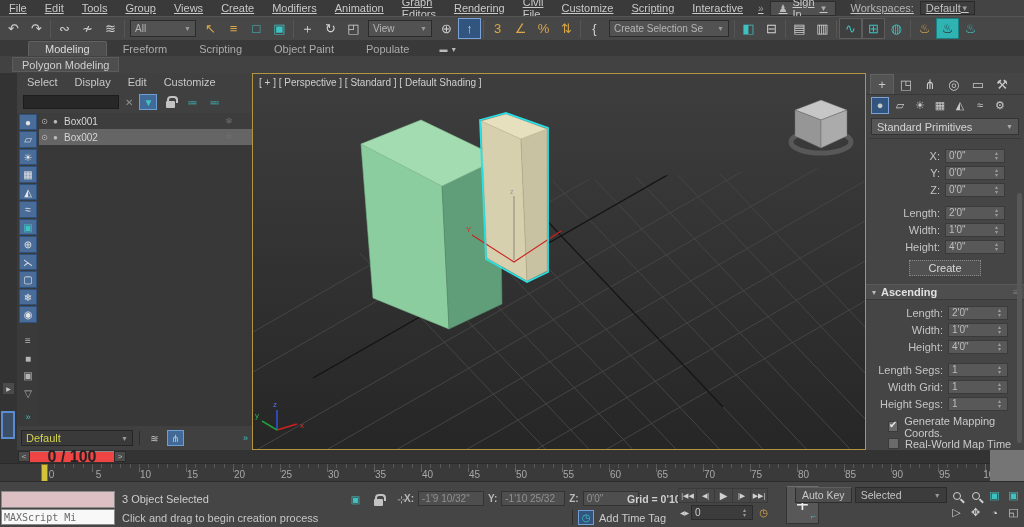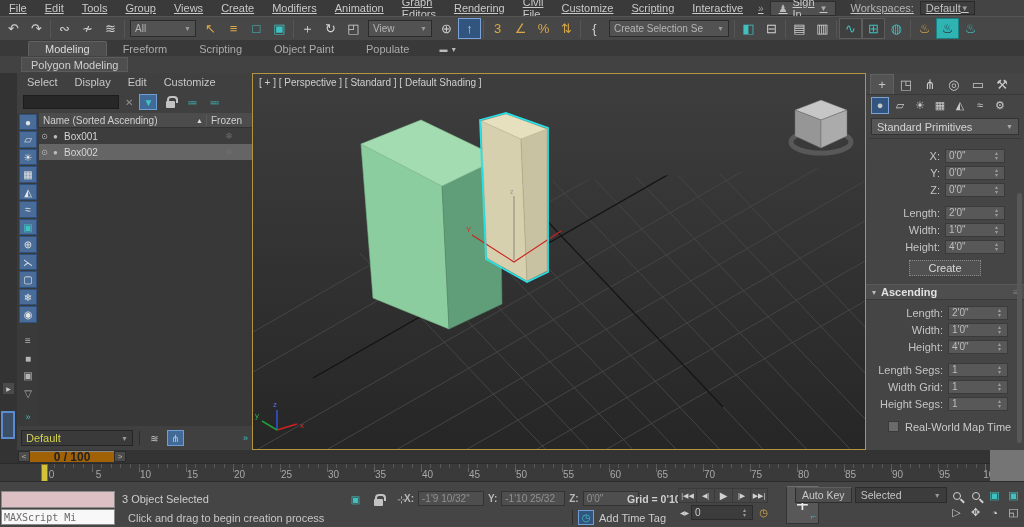--- a/index.html
+++ b/index.html
@@ -33,21 +33,21 @@
   .tbsel { height:17px; background:#525252; border:1px solid #2b2b2b; color:#b5b5b5; font-size:10px; display:flex; align-items:center; padding:0 4px; margin:0 3px; white-space:nowrap; overflow:hidden; }
   .tbsel .arr { margin-left:auto; font-size:7px; color:#999; padding-left:4px; }
   .w-all { width:66px; } .w-view { width:64px; } .w-sel { width:120px; }
 
   
   .ribbon { left:0; top:40px; width:1024px; height:16px; background:#393939; display:flex; align-items:flex-end; padding-left:28px; }
   .rtab { padding:1px 16px 1px; font-size:11px; color:#ababab; }
   .rtab.active { background:#4e4e4e; color:#dcdcdc; border:1px solid #616161; border-bottom:none; border-radius:2px 2px 0 0; }
   .rmini { margin-left:14px; font-size:8px; color:#bbb; letter-spacing:1px; padding-bottom:2px; }
   .ribbon2 { left:0; top:56px; width:1024px; height:17px; background:#424242; display:flex; align-items:center; }
-  .ptab { margin-left:21px; background:#4e4e4e; border:1px solid #5c5c5c; font-size:11px; color:#cfcfcf; padding:0 9px; height:15px; display:flex; align-items:center; }
+  .ptab { margin-left:12px; background:#4e4e4e; border:1px solid #5c5c5c; font-size:11px; color:#cfcfcf; padding:0 9px; height:15px; display:flex; align-items:center; }
   .leftstrip { left:0; top:73px; width:17px; height:377px; background:#333; }
   .lsplay { position:absolute; left:3px; top:310px; width:11px; height:11px; background:#4a4a4a; color:#c8c8c8; font-size:6px; display:flex; align-items:center; justify-content:center; }
   .lstab { position:absolute; left:1px; top:338px; width:14px; height:28px; background:#3d4f66; border:2px solid #5b8bd0; }
 
   
   .explorer { left:17px; top:73px; width:235px; height:377px; background:#404040; }
   .exmenus { height:18px; display:flex; align-items:center; gap:17px; padding-left:10px; font-size:11px; color:#c8c8c8; }
   .exsearch { height:22px; display:flex; align-items:center; padding-left:6px; gap:4px; }
   .exsearch input { width:96px; height:14px; background:#272727; border:1px solid #1c1c1c; color:#ccc; font-size:10px; padding:0 3px; }
   .exx { color:#8f8f8f; font-size:10px; padding:0 2px; }
@@ -112,38 +112,38 @@
   .chkrow { display:flex; align-items:center; gap:6px; height:17px; padding-left:22px; }
   .chk { width:11px; height:11px; background:#6a6a6a; border:1px solid #3a3a3a; position:relative; }
   .chkrow.checked .chk::before { content:"✔"; position:absolute; left:0; top:-3px; color:#e9e9e9; font-size:10px; }
   .chklabel { font-size:11px; color:#c9c9c9; }
   .pscroll { position:absolute; right:2px; top:120px; width:5px; height:250px; background:#585858; border-radius:2px; }
 
   
   .tsrow { left:0; top:450px; width:1024px; height:13px; background:#333; }
   .tshandle { position:absolute; left:18px; top:1px; height:11px; display:flex; }
   .tsarr { width:12px; background:#4c4c4c; border:1px solid #2b2b2b; color:#bbb; font-size:8px; display:flex; align-items:center; justify-content:center; }
-  .tsval { width:84px; background:#a16207; border-top:1px solid #8a8a8a; color:#232323; font-size:12px; font-weight:bold; display:flex; align-items:center; justify-content:center; }
+  .tsval { width:84px; background:#ef4444; border-top:1px solid #8a8a8a; color:#232323; font-size:16px; font-weight:bold; display:flex; align-items:center; justify-content:center; }
   .ruler { left:0; top:463px; width:990px; height:18px; background:#3a3a3a; border-top:1px solid #2a2a2a;
     background-image:
       repeating-linear-gradient(90deg,#585858 0 1px,transparent 1px 9.4px),
       repeating-linear-gradient(90deg,#666 0 1px,transparent 1px 47px);
     background-size:940px 4px,941px 8px; background-repeat:no-repeat; background-position:45px 0,45px 0; }
   .rnums { position:absolute; left:0; top:5px; display:flex; padding-left:28px; }
   .rnum { width:47px; text-align:center; font-size:10px; color:#a8a8a8; }
   .rmarker { position:absolute; left:41px; top:0; width:7px; height:18px; background:#d3c23a; border:1px solid #857618; }
   .rcurve { position:absolute; left:20px; top:3px; color:#9fc7c7; font-size:10px; }
   .rulerend { left:990px; top:450px; width:34px; height:31px; background:#757575; }
 
   
   .statusbar { left:0; top:481px; width:1024px; height:46px; background:#454545; border-top:1px solid #2c2c2c; font-size:11px; }
   .mxpink { left:1px; top:9px; width:114px; height:17px; background:#dcc0c4; border:1px solid #8a8a8a; }
   .mxwhite { left:1px; top:27px; width:114px; height:16px; background:#f8f8f8; border:1px solid #8a8a8a; color:#6b6b6b; font-family:"DejaVu Sans Mono",monospace; font-size:10px; display:flex; align-items:center; padding-left:2px; white-space:nowrap; overflow:hidden; }
   .stat1 { left:122px; top:11px; color:#cdcdcd; }
-  .stat2 { left:128px; top:30px; color:#c6c6c6; }
+  .stat2 { left:122px; top:30px; color:#c6c6c6; }
   .sicons { left:348px; top:10px; display:flex; gap:8px; align-items:center; }
   .sic { width:15px; height:15px; display:flex; align-items:center; justify-content:center; font-size:10px; color:#bdbdbd; }
   .sic.teal { color:#3ec1c1; }
   .coords { left:404px; top:9px; display:flex; align-items:center; gap:4px; }
   .clabel { color:#b9b9b9; font-size:10px; font-weight:bold; }
   .sfield { height:15px; background:#4e4e4e; border:1px solid #333; color:#919191; font-size:10px; display:flex; align-items:center; padding:0 3px; overflow:hidden; white-space:nowrap; }
   .wx { width:66px; } .wy { width:64px; } .wz { width:56px; }
   .gridlbl { left:627px; top:11px; color:#d0d0d0; font-weight:bold; font-size:10.5px; }
   .timetag { left:572px; top:28px; display:flex; align-items:center; gap:5px; }
   .ttsep { width:1px; height:15px; background:#2d2d2d; }
@@ -404,27 +404,20 @@
         <span class="fltbtn">❄</span>
         <span class="fltbtn">◉</span>
         <span class="fltbtn gap"></span>
         <span class="fltbtn off">≡</span>
         <span class="fltbtn off">■</span>
         <span class="fltbtn off">▣</span>
         <span class="fltbtn off">▽</span>
         <span class="fltbtn more">»</span>
       </div>
     <div class="extable">
-      <div class="exhead">
-        <span class="cname">
-          <span>Name (Sorted Ascending)</span>
-          <span class="sort">▲</span>
-        </span>
-        <span class="cfrozen">Frozen</span>
-      </div>
       <div class="exrow">
         <span class="ric">⊙</span>
         <span class="ric">●</span>
         <span class="rlabel">Box001</span>
         <span class="rfrozen">❄</span>
       </div>
       <div class="exrow selected">
         <span class="ric">⊙</span>
         <span class="ric">●</span>
         <span class="rlabel">Box002</span>
@@ -645,20 +638,24 @@
         <span class="flabel">Height Segs:</span>
         <span class="fbox">
             <span>1</span>
             <span class="fspin" style="margin-left:auto"></span>
           </span>
       </div>
       </div>
     <div class="gap6"></div>
     <div>
 
+    <div class="chkrow checked">
+        <span class="chk"></span>
+        <span class="chklabel">Generate Mapping Coords.</span>
+      </div>
         <div class="chkrow">
         <span class="chk"></span>
         <span class="chklabel">Real-World Map Time</span>
       </div>
       </div>
   </div>
   <span class="pscroll"></span>
 </div>
 
 <div class="abs tsrow">

